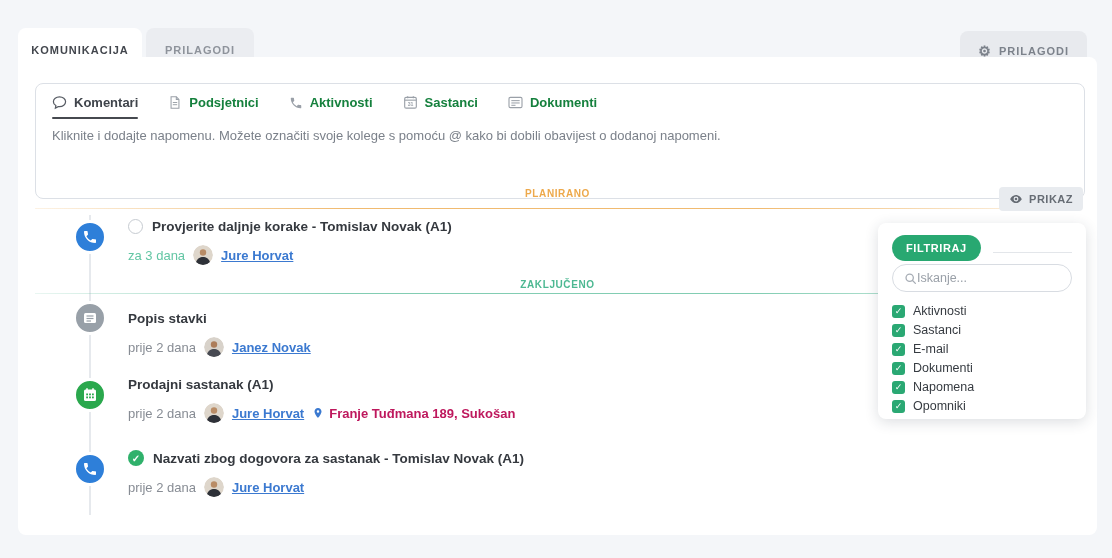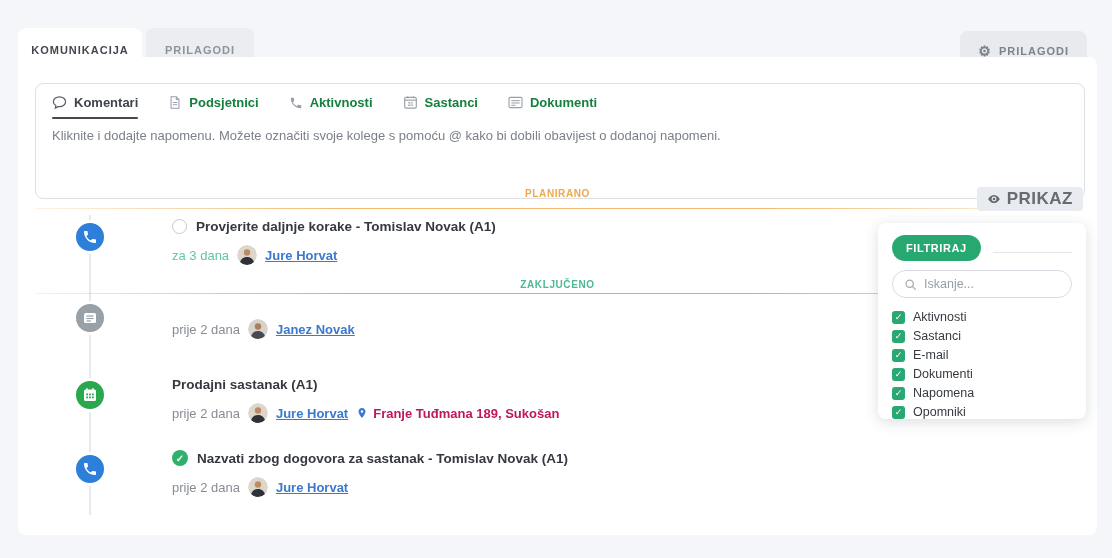--- a/index.html
+++ b/index.html
@@ -52,32 +52,32 @@
   }
   .div-label.planned { color:#eda94c; top:131px; }
   .div-label.done { color:#4db892; top:222px; }
   .div-line { position:absolute; left:17px; right:30px; height:1px; }
   .div-line.planned { top:151px; background:linear-gradient(90deg, rgba(237,169,76,.15), rgba(237,169,76,.8) 30%, rgba(237,169,76,.8) 70%, rgba(237,169,76,.1)); }
   .div-line.done { top:236px; background:linear-gradient(90deg, rgba(77,184,146,.12), rgba(77,184,146,.7) 30%, rgba(77,184,146,.7) 70%, rgba(77,184,146,.1)); }
   
   .show-btn {
     position:absolute; top:130px; right:14px; height:24px; padding:0 10px;
     background:#e8ebef; border-radius:4px; display:flex; align-items:center; gap:6px;
-    font-size:17px; font-weight:bold; letter-spacing:0.5px; color:#666c74; cursor:pointer;
+    font-size:11px; font-weight:bold; letter-spacing:0.5px; color:#666c74; cursor:pointer;
   }
   
   .tl-line { position:absolute; left:71px; top:158px; width:2px; height:300px; background:#e6e9ed; }
   .ticon {
     position:absolute; left:55px; width:34px; height:34px; border-radius:50%;
     display:flex; align-items:center; justify-content:center; border:3px solid #fff;
   }
   .ticon.call { background:#2e7fd9; }
   .ticon.note { background:#98a0a8; }
   .ticon.meeting { background:#2aa84d; }
-  .item { position:absolute; left:110px; right:248px;margin-left:44px; }
+  .item { position:absolute; left:110px; right:248px; }
   .trow { display:flex; align-items:center; gap:9px; height:18px; }
   .title { font-size:13.5px; font-weight:bold; color:#35393f; }
   .mrow { display:flex; align-items:center; gap:8px; margin-top:10px; height:20px; font-size:13px; color:#878c94; }
   .when-green { color:#63c6a4; }
   .radio { width:15px; height:15px; border:1.5px solid #c6cbd1; border-radius:50%; background:#fff; flex:0 0 auto; cursor:pointer; }
   .checkc {
     width:16px; height:16px; border-radius:50%; background:#2fb16b; color:#fff;
     font-size:10px; font-weight:bold; display:flex; align-items:center; justify-content:center; flex:0 0 auto;
   }
   .avatar { width:20px; height:20px; border-radius:50%; overflow:hidden; display:inline-flex; flex:0 0 auto; }
@@ -90,22 +90,22 @@
     padding:12px 14px;
   }
   .pill {
     display:inline-flex; align-items:center; height:26px; padding:0 14px;
     background:#28a871; border-radius:999px; color:#fff; font-size:11px; font-weight:bold;
     letter-spacing:0.6px; cursor:pointer;
   }
   .pill-row { display:flex; align-items:center; gap:12px; }
   .pill-divider { flex:1; height:1px; background:#e3e6ea; margin-top:8px; }
   .search {
-    margin-top:9px; height:28px; border:1px solid #d8dce2; border-radius:14px;
-    display:flex; align-items:center; gap:7px; padding:0 11px; background:#fff;
+    margin-top:3px; height:28px; border:1px solid #d8dce2; border-radius:14px;
+    display:flex; align-items:center; padding:0 11px; background:#fff;
   }
   .search input {
     border:none; outline:none; width:100%; font-size:12.5px; color:#565b63;
     font-family:"Liberation Sans", sans-serif; background:transparent;
   }
   .search input::placeholder { color:#9aa0a8; }
   .opts { margin-top:12px; display:flex; flex-direction:column; gap:5px; }
   .opt { display:flex; align-items:center; gap:8px; font-size:12.5px; color:#363b41; cursor:pointer; }
   .cbx {
     width:13px; height:13px; background:#2aa873; border-radius:3px; color:#fff;
@@ -244,20 +244,23 @@
           </svg>
       </span>
       <span class="ulink">Jure Horvat</span>
     </div>
   </div>
 
   <div class="div-label done">ZAKLJUČENO</div>
   <div class="div-line done"></div>
 
   <div class="item" style="top:252px;">
+    <div class="trow">
+      <span class="title">Popis stavki</span>
+    </div>
     <div class="mrow">
       <span>prije 2 dana</span>
       <span class="avatar">
         <svg width="20" height="20" viewBox="0 0 20 20">
             <circle cx="10" cy="10" r="10" fill="#d8d2ca"></circle>
             <circle cx="10" cy="7.5" r="3.2" fill="#ad7d5a"></circle>
             <path d="M3 17.5c1-4 4-5.5 7-5.5s6 1.5 7 5.5a10 10 0 0 1-14 0z" fill="#474a52"></path>
           </svg>
       </span>
       <span class="ulink">Janez Novak</span>

